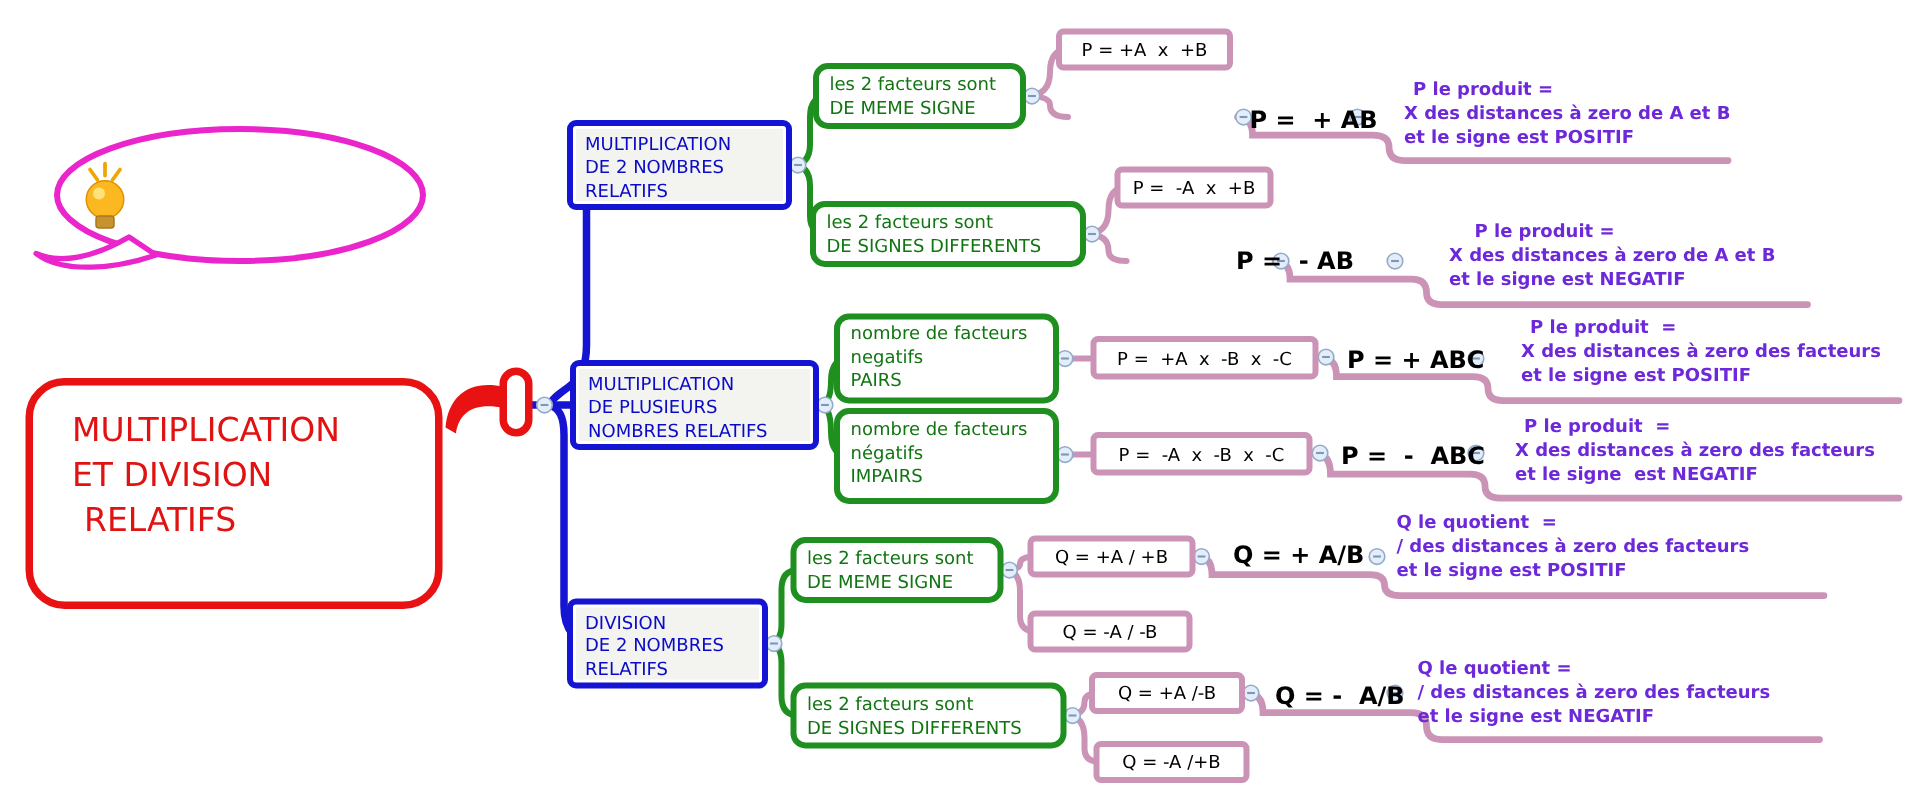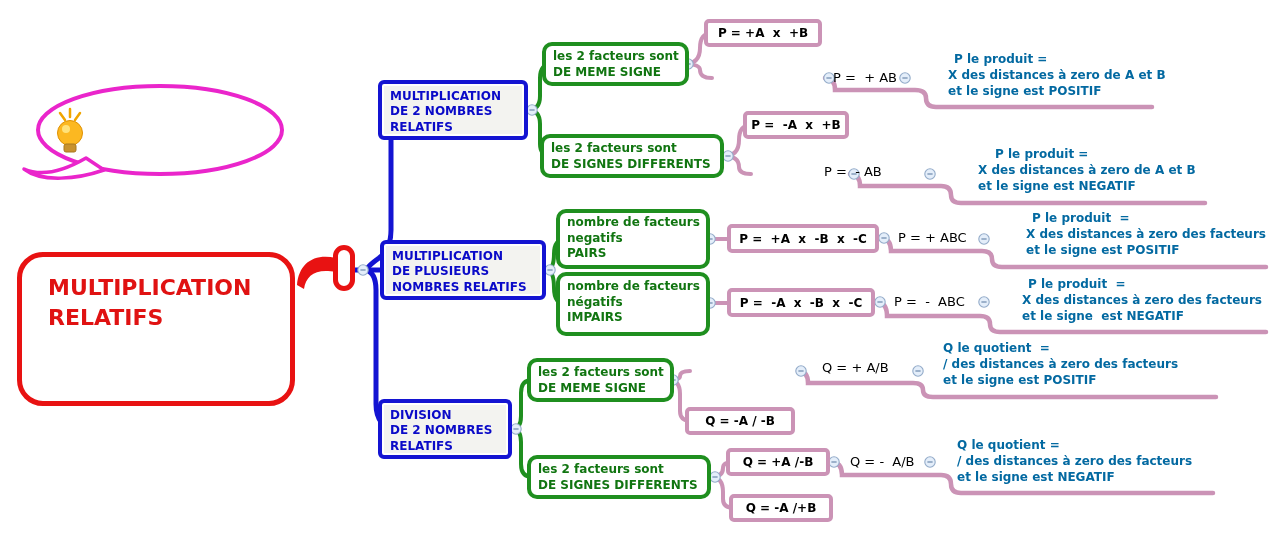--- a/index.html
+++ b/index.html
@@ -1,31 +1,31 @@
 <!DOCTYPE html>
 <html><head>
 <meta charset="utf-8">
 <style>
   html,body{margin:0;padding:0;background:#fff;}
   #canvas{position:relative;width:1280px;height:541px;background:#ffffff;overflow:hidden;
           font-family:"DejaVu Sans","Liberation Sans",sans-serif;}
   #links{position:absolute;left:0;top:0;}
 
-  .node{position:absolute;box-sizing:border-box;font-weight:bold;}
+  .node{position:absolute;box-sizing:border-box;font-weight:normal;}
   .ln{white-space:pre;}
 
   .blue{background:#f3f3f0;border:4px solid #1414d2;border-radius:6px;
         box-shadow:inset 0 0 0 2px #ffffff;color:#0a0ac8;font-size:12px;line-height:1.28;
         padding:5px 8px 0 8px;}
   .green{background:#ffffff;border:4px solid #1f8f1f;border-radius:10px;color:#117511;
          font-size:12px;line-height:1.3;padding:3px 6px 0 7px;}
   .pink{background:#ffffff;border:4px solid #cb93b6;border-radius:5px;color:#000;
         font-size:12px;display:flex;align-items:center;justify-content:center;white-space:pre;}
-  .lt{position:absolute;color:#000;font-weight:normal;font-size:13px;white-space:pre;}
-  .ann{position:absolute;color:#0369a1;font-weight:bold;font-size:12px;line-height:1.33;margin-left:12px;}
+  .lt{position:absolute;color:#000;font-weight:bold;font-size:16px;white-space:pre;}
+  .ann{position:absolute;color:#6d28d9;font-weight:bold;font-size:12px;line-height:1.33;}
   .ind6{padding-left:6px;} .ind17{padding-left:17px;}
 
   .root-box{left:17px;top:252px;width:278px;height:154px;background:#fff;border:5px solid #e81212;
             border-radius:26px;color:#e01212;font-size:22px;line-height:1.36;padding:16px 0 0 26px;}
   .root-box .ln:nth-child(3),.root-box .ln:nth-child(4){padding-left:8px;}
   .pill{left:333px;top:245px;width:22px;height:46px;background:#fff;border:5px solid #e81212;
         border-radius:13px;}
   .bubble-text{position:absolute;left:97px;top:122px;color:#ea25cb;font-size:15px;
                font-weight:bold;white-space:pre;letter-spacing:.3px;}
 
@@ -205,20 +205,21 @@
       <g class="tgl" transform="translate(930,462)">
           <circle r="5.2"></circle>
           <path d="M-2.6 0 H2.6"></path>
         </g>
     </g>
   </svg>
 
 
   <div class="node root-box">
     <div class="ln">MULTIPLICATION</div>
+    <div class="ln">ET DIVISION</div>
     <div class="ln">RELATIFS</div>
   </div>
   <div class="node pill"></div>
 
   <div class="node blue" id="blue1">
     <div class="ln">MULTIPLICATION</div>
     <div class="ln">DE 2 NOMBRES</div>
     <div class="ln">RELATIFS</div>
   </div>
   <div class="node blue" id="blue2">
@@ -256,20 +257,21 @@
   </div>
   <div class="node green" id="green6">
     <div class="ln">les 2 facteurs sont</div>
     <div class="ln">DE SIGNES DIFFERENTS</div>
   </div>
 
   <div class="node pink" id="pink1">P = +A  x  +B</div>
   <div class="node pink" id="pink3">P =  -A  x  +B</div>
   <div class="node pink" id="pink5">P =  +A  x  -B  x  -C</div>
   <div class="node pink" id="pink6">P =  -A  x  -B  x  -C</div>
+  <div class="node pink" id="pink7">Q = +A / +B</div>
   <div class="node pink" id="pink8">Q = -A / -B</div>
   <div class="node pink" id="pink9">Q = +A /-B</div>
   <div class="node pink" id="pink10">Q = -A /+B</div>
 
   <div class="lt" id="lt1">P =  + AB</div>
   <div class="lt" id="lt2">P =  - AB</div>
   <div class="lt" id="lt3">P = + ABC</div>
   <div class="lt" id="lt4">P =  -  ABC</div>
   <div class="lt" id="lt5">Q = + A/B</div>
   <div class="lt" id="lt6">Q = -  A/B</div>

